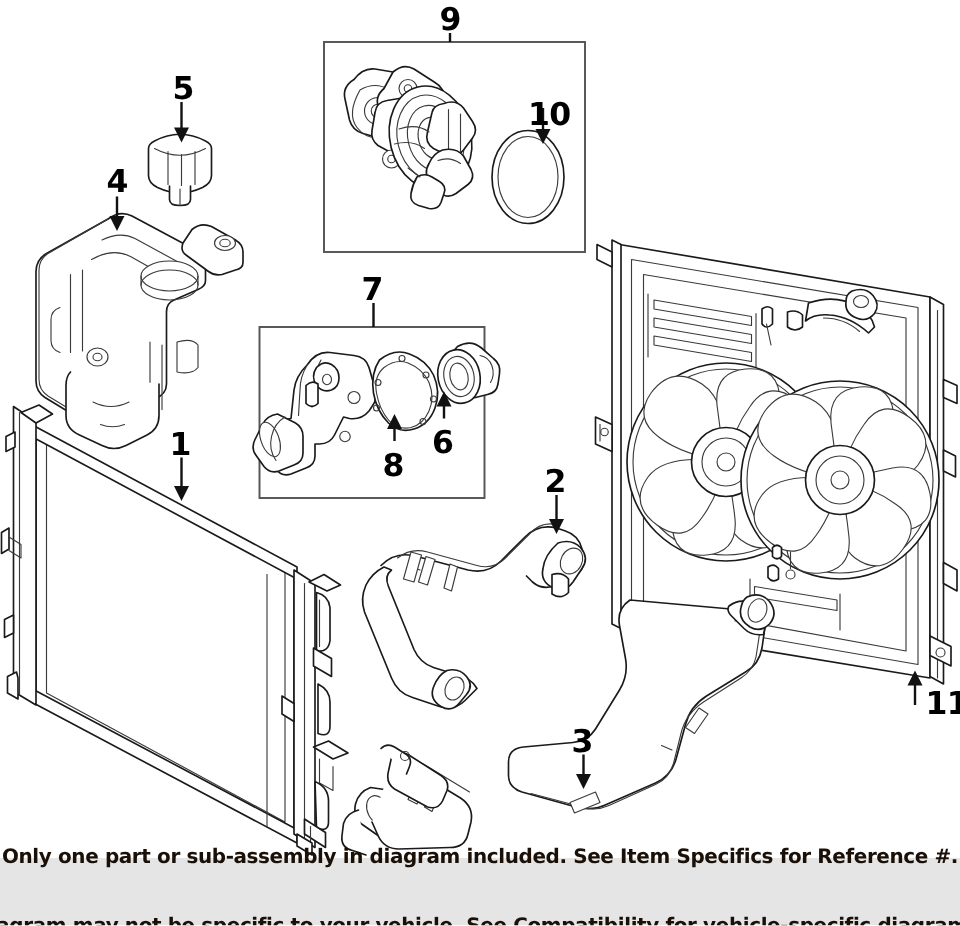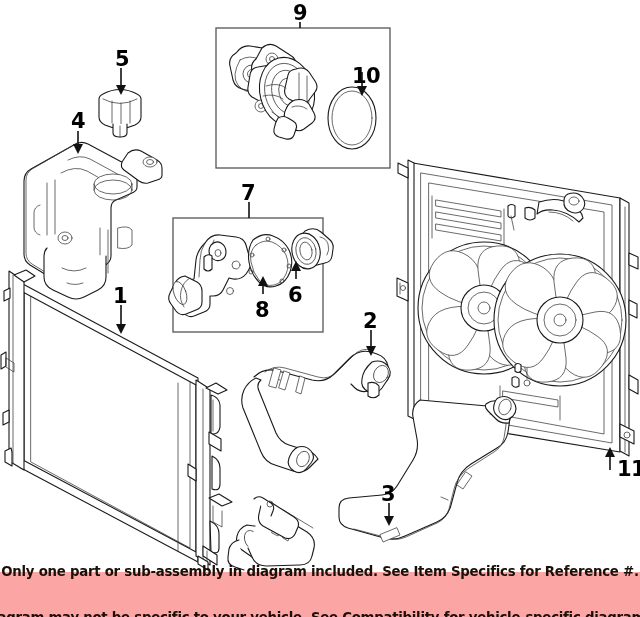--- a/index.html
+++ b/index.html
@@ -366,18 +366,18 @@
   <div class="callout" style="left:381px; top:484px;">3</div>
   <div class="callout" style="left:71px;  top:111px;">4</div>
   <div class="callout" style="left:115px; top:49px;">5</div>
   <div class="callout" style="left:288px; top:285px;">6</div>
   <div class="callout" style="left:241px; top:183px;">7</div>
   <div class="callout" style="left:255px; top:300px;">8</div>
   <div class="callout" style="left:293px; top:3px;">9</div>
   <div class="callout" style="left:352px; top:66px;">10</div>
   <div class="callout" style="left:601px; top:459px;margin-left:16px;">11</div>
 
-  <div id="disclaimer-banner" style="background: #fca5a5; gap: 25px;">
+  <div id="disclaimer-banner" style="background: #e5e5e5; gap: 25px;">
     <div class="banner-line" style="color: rgb(26, 16, 8);">Only one part or sub-assembly in diagram included. See Item Specifics for Reference #.</div>
     <div class="banner-line" style="color: rgb(26, 16, 8);">Diagram may not be specific to your vehicle. See Compatibility for vehicle-specific diagrams.</div>
   </div>
 
 </div>
 
 </body></html>

